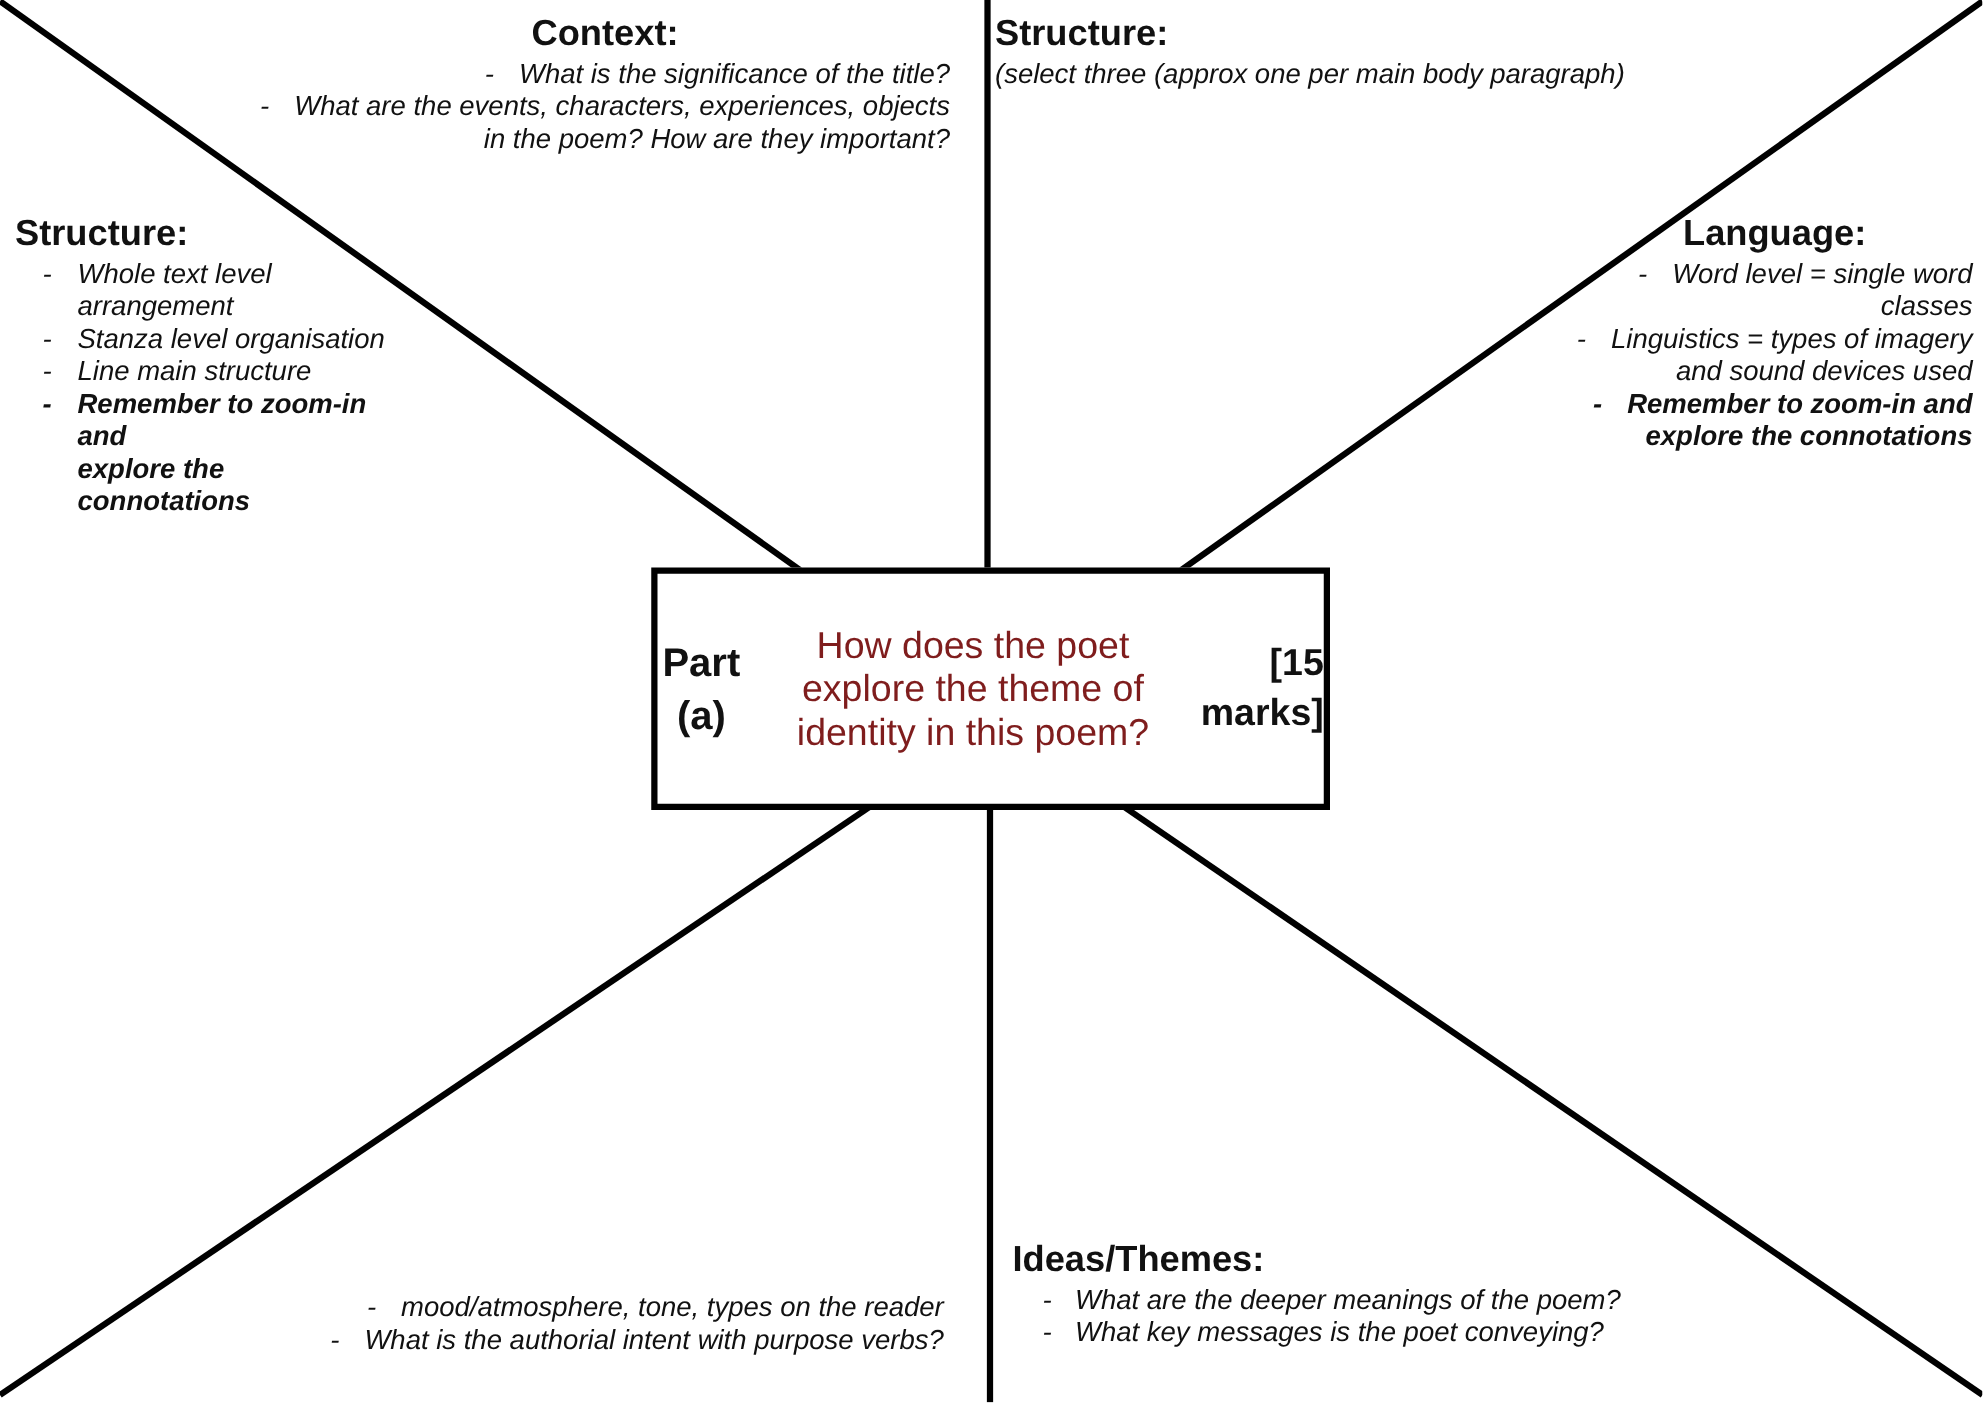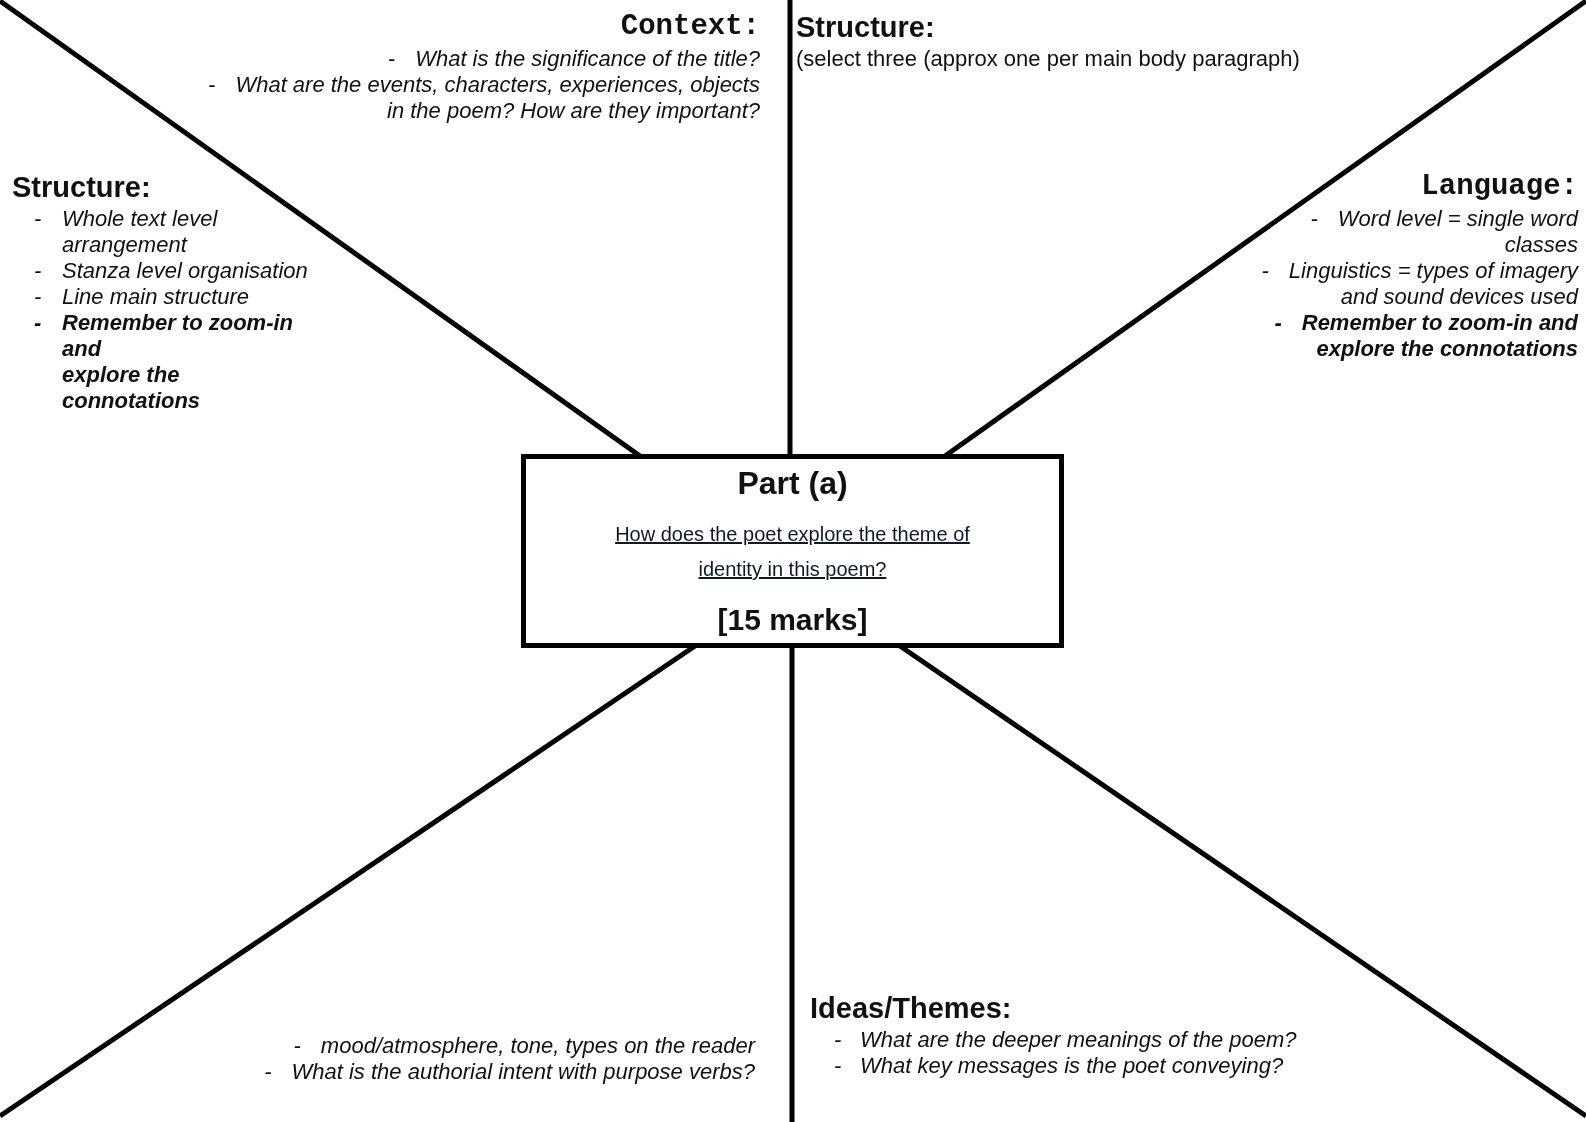--- a/index.html
+++ b/index.html
@@ -21,40 +21,41 @@
   .section {
     position: absolute;
     z-index: 1;
   }
   .heading {
     font-size: 29px;
     font-weight: bold;
     line-height: 38px;
     white-space: nowrap;
   }
-  .align-r { text-align: right; font-family: Liberation Mono, monospace; }
+  .align-r { text-align: center; }
   .bullets { display: flex; flex-direction: column; }
   .bullet {
     display: flex;
     align-items: flex-start;
     font-size: 22px;
     font-style: italic;
     line-height: 26px;
   }
   .bullet .txt { white-space: pre-line; }
   .bullet.emph { font-weight: bold; }
   
   .bullet.b-left { justify-content: flex-start; }
   .bullet.b-left .dash { flex: 0 0 32px; padding-left: 2px; }
   
   .bullet.b-right { justify-content: flex-end; }
   .bullet.b-right .dash { margin-right: 20px; }
   .bullet.b-right .txt { text-align: right; }
   .note {
     font-size: 22px;
+    font-style: italic;
     line-height: 26px;
     white-space: nowrap;
   }
   
   .sec-context   { top: 8px;    right: 826px; }
   .sec-quotes    { top: 8px;    left: 796px; }
   .sec-structure { top: 168px;  left: 12px; }
   .sec-structure .bullet .txt { max-width: 250px; }
   .sec-language  { top: 168px;  right: 8px; }
   .sec-effects   { top: 1033px; right: 831px; }
@@ -65,28 +66,28 @@
   .qbox {
     position: absolute;
     left: 521px;
     top: 454px;
     width: 543px;
     height: 194px;
     border: 5px solid #000000;
     background: #ffffff;
     z-index: 2;
     display: flex;
-    flex-direction: column;
+    flex-direction: row;
     align-items: center;
     justify-content: center;
     gap: 13px;
     text-align: center;
   }
   .qbox .qtitle { font-size: 32px; font-weight: bold; line-height: 42px; }
-  .qbox .qtext  { font-size: 20px; line-height: 35px; white-space: pre-line; color: #0f172a; text-decoration: underline; }
+  .qbox .qtext  { font-size: 30px; line-height: 35px; white-space: pre-line; color: #7f1d1d; }
   .qbox .qmarks { font-size: 30px; font-weight: bold; line-height: 40px; text-align: right; }
 </style>
 </head>
 <body>
 
 <div class="canvas">
 
   <svg class="lines-svg" width="1586" height="1122" viewBox="0 0 1586 1122" stroke="#000000" stroke-width="5" stroke-linecap="butt">
     <line x1="0" y1="1" x2="640" y2="456"></line>
     <line x1="1586" y1="1" x2="945" y2="456"></line>

